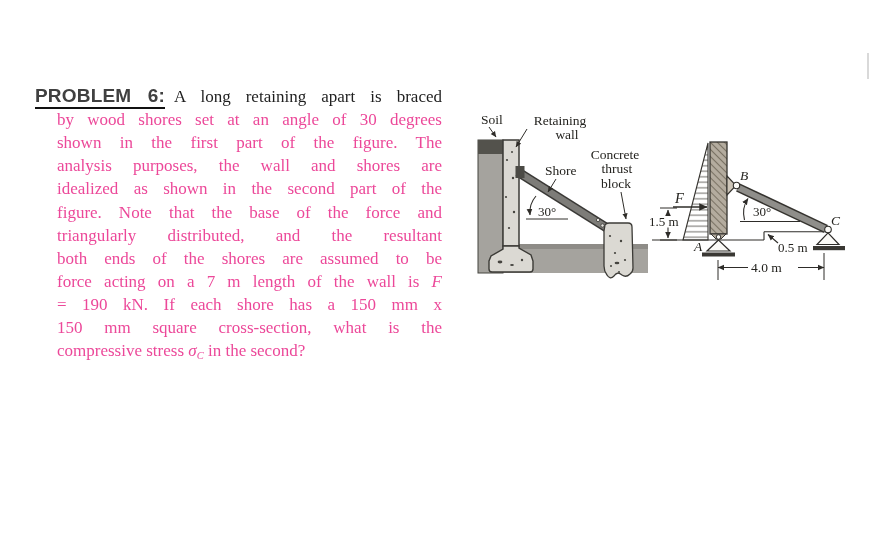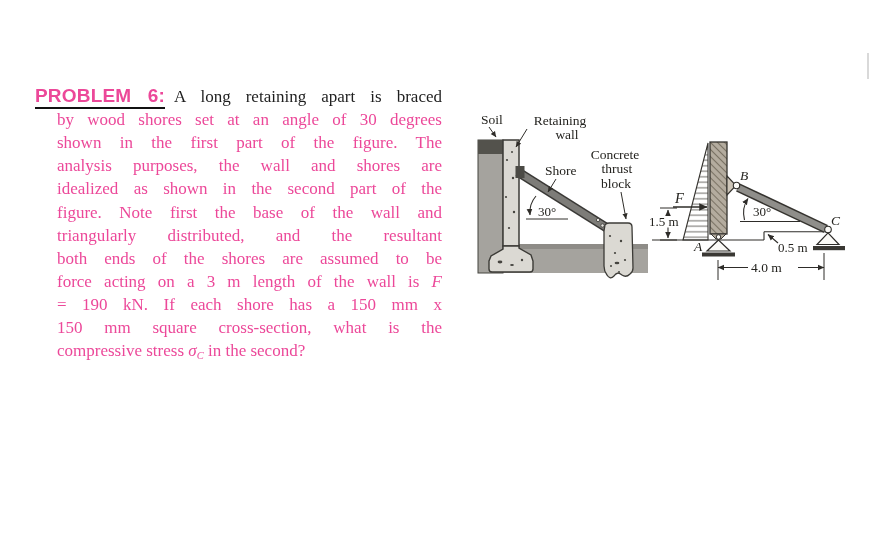--- a/index.html
+++ b/index.html
@@ -9,21 +9,21 @@
     font-family:"Liberation Serif", serif;
   }
   
   .pline-first{
     position:absolute;left:35px;top:84px;width:407px;
     font:17px/23.2px "Liberation Serif", serif;color:#1e1e1e;
     text-align:justify;text-align-last:justify;white-space:normal;
   }
   .ptitle{
     font-family:"Liberation Sans", sans-serif;
-    font-weight:bold;font-size:19px;color:#ec4899;
+    font-weight:bold;font-size:19px;color:#404040;
     border-bottom:2.2px solid #111111;padding-bottom:1px;margin-right:9px;
     letter-spacing:.2px;
   }
   .plines{
     position:absolute;left:57px;top:108px;width:385px;
     font:17px/23.15px "Liberation Serif", serif;color:#ec4899;
     text-align:justify;
   }
   .pline{height:23.15px;text-align-last:justify;}
   .pline.lastline{text-align-last:left;}
@@ -41,24 +41,24 @@
 
 <div class="pline-first">
   <span class="ptitle">PROBLEM 6:</span><span>A long retaining apart is braced</span>
 </div>
 
 <div class="plines">
   <div class="pline"><span>by wood shores set at an angle of 30 degrees</span></div>
   <div class="pline"><span>shown in the first part of the figure.  The</span></div>
   <div class="pline"><span>analysis purposes, the wall and shores are</span></div>
   <div class="pline"><span>idealized as shown in the second part of the</span></div>
-  <div class="pline"><span>figure.  Note first the base of the wall and</span></div>
+  <div class="pline"><span>figure.  Note that the base of the force and</span></div>
   <div class="pline"><span>triangularly distributed, and the resultant</span></div>
   <div class="pline"><span>both ends of the shores are assumed to be</span></div>
-  <div class="pline"><span>force acting on a 3 m length of the wall is </span><i>F</i></div>
+  <div class="pline"><span>force acting on a 7 m length of the wall is </span><i>F</i></div>
   <div class="pline"><span>= 190 kN.  If each shore has a 150 mm x</span></div>
   <div class="pline"><span>150 mm square cross-section, what is the</span></div>
   <div class="pline lastline"><span>compressive stress </span><i>σ</i><sub><i>C</i></sub><span> in the second?</span></div>
 </div>
 
 <svg class="fig" style="left:470px;top:100px" width="190" height="195" viewBox="0 0 190 195">
   <defs>
     <marker id="a1" viewBox="0 0 10 10" refX="8.5" refY="5" markerWidth="6.5" markerHeight="6.5" orient="auto-start-reverse">
       <path d="M0,1 L9,5 L0,9 Z" fill="#2f2d29"></path>
     </marker>

